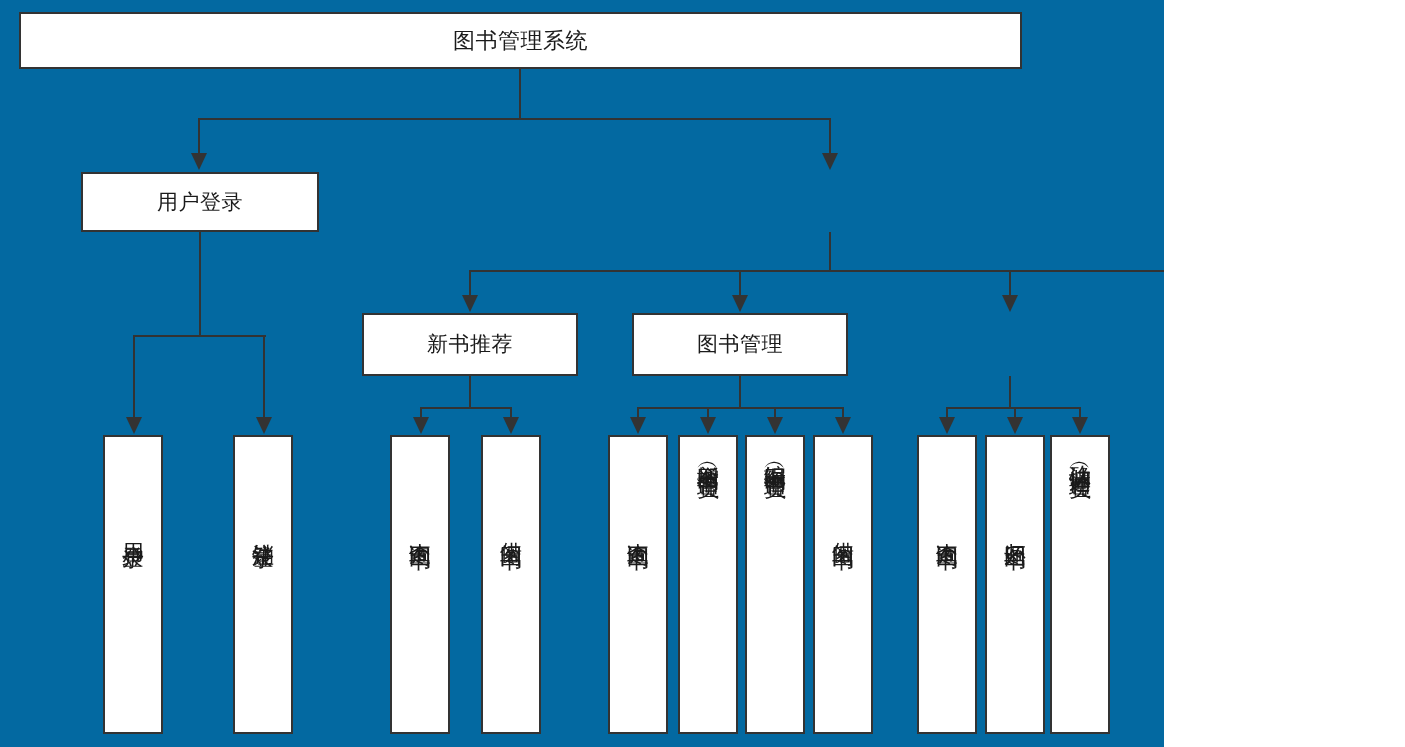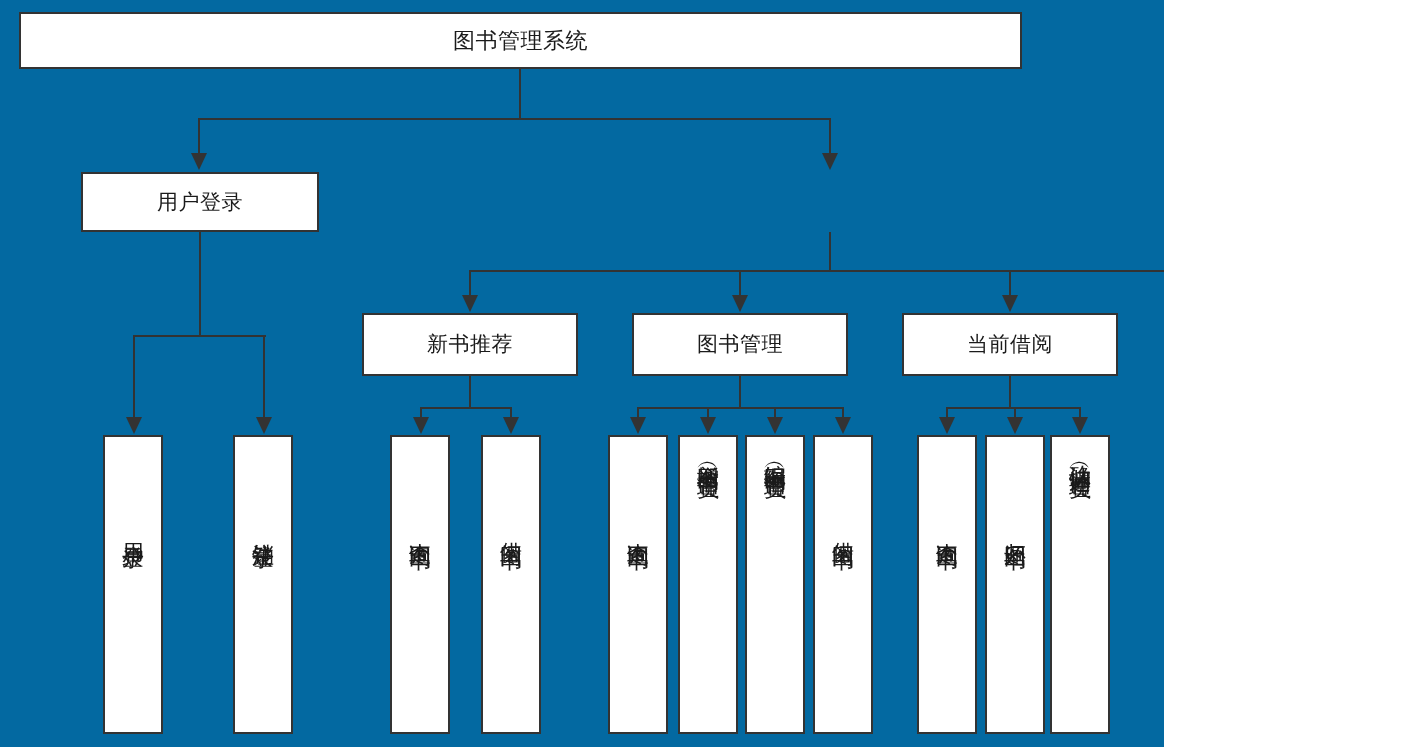--- a/index.html
+++ b/index.html
@@ -123,23 +123,20 @@
   <div class="arrow" style="left:1002px;top:295px;"></div>
   <div class="ln v" style="left:1279px;top:270px;height:26px;"></div>
   <div class="arrow" style="left:1272px;top:295px;"></div>
 
   <div class="node" style="left:362px;top:313px;width:216px;height:63px;">
     <span class="lbl">新书推荐</span>
   </div>
   <div class="node" style="left:632px;top:313px;width:216px;height:63px;">
     <span class="lbl">图书管理</span>
   </div>
-  <div class="node" style="left:902px;top:313px;width:216px;height:63px;">
-    <span class="lbl">当前借阅</span>
-  </div>
 
   <div class="ln v" style="left:469px;top:376px;height:31px;"></div>
   <div class="ln h" style="left:420px;top:407px;width:92px;"></div>
   <div class="ln v" style="left:420px;top:407px;height:11px;"></div>
   <div class="arrow" style="left:413px;top:417px;"></div>
   <div class="ln v" style="left:510px;top:407px;height:11px;"></div>
   <div class="arrow" style="left:503px;top:417px;"></div>
 
   <div class="ln v" style="left:739px;top:376px;height:31px;"></div>
   <div class="ln h" style="left:637px;top:407px;width:207px;"></div>

